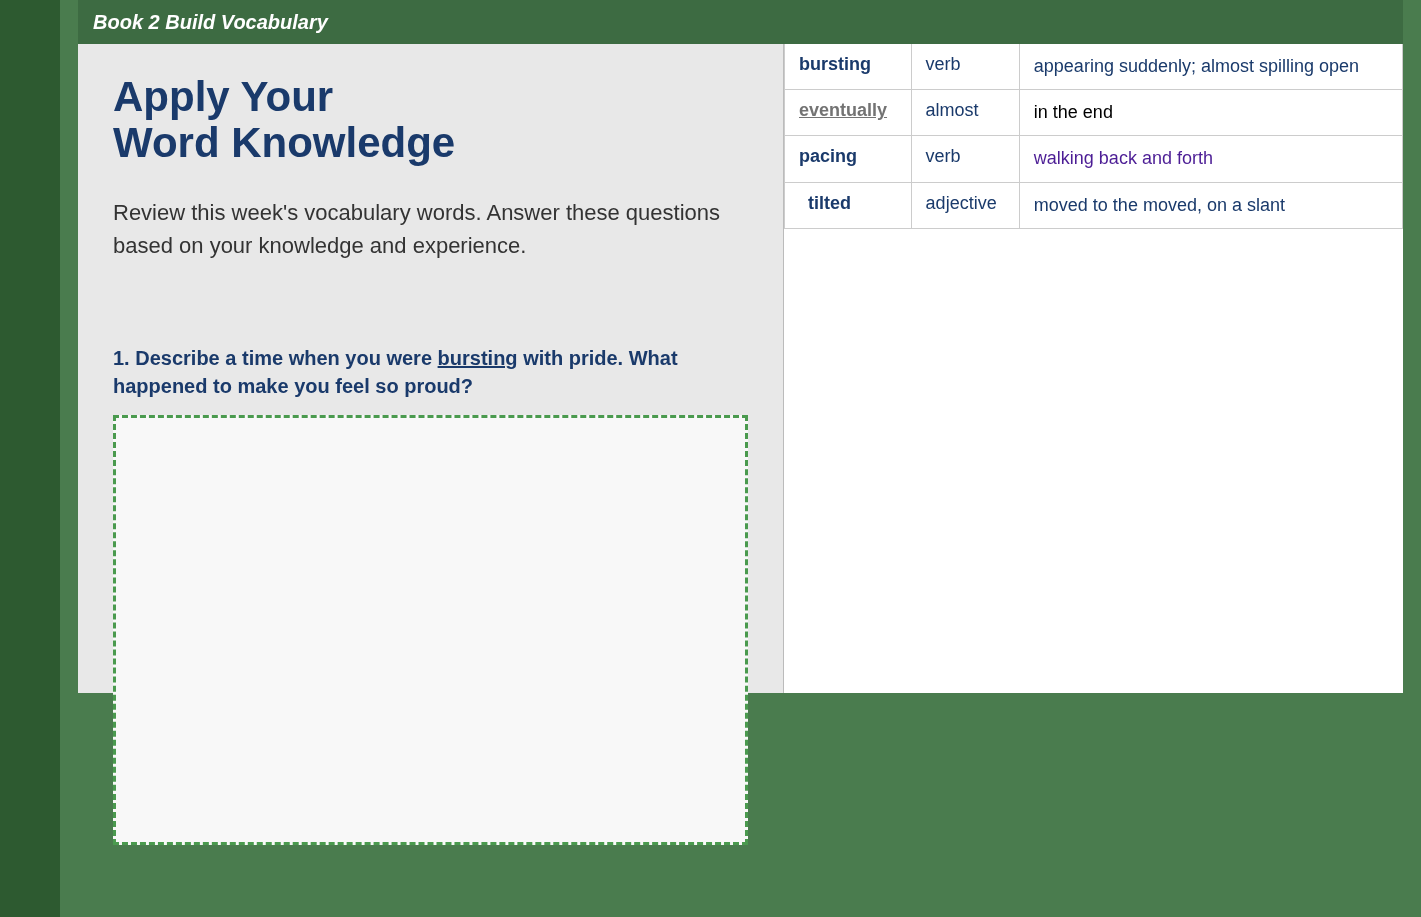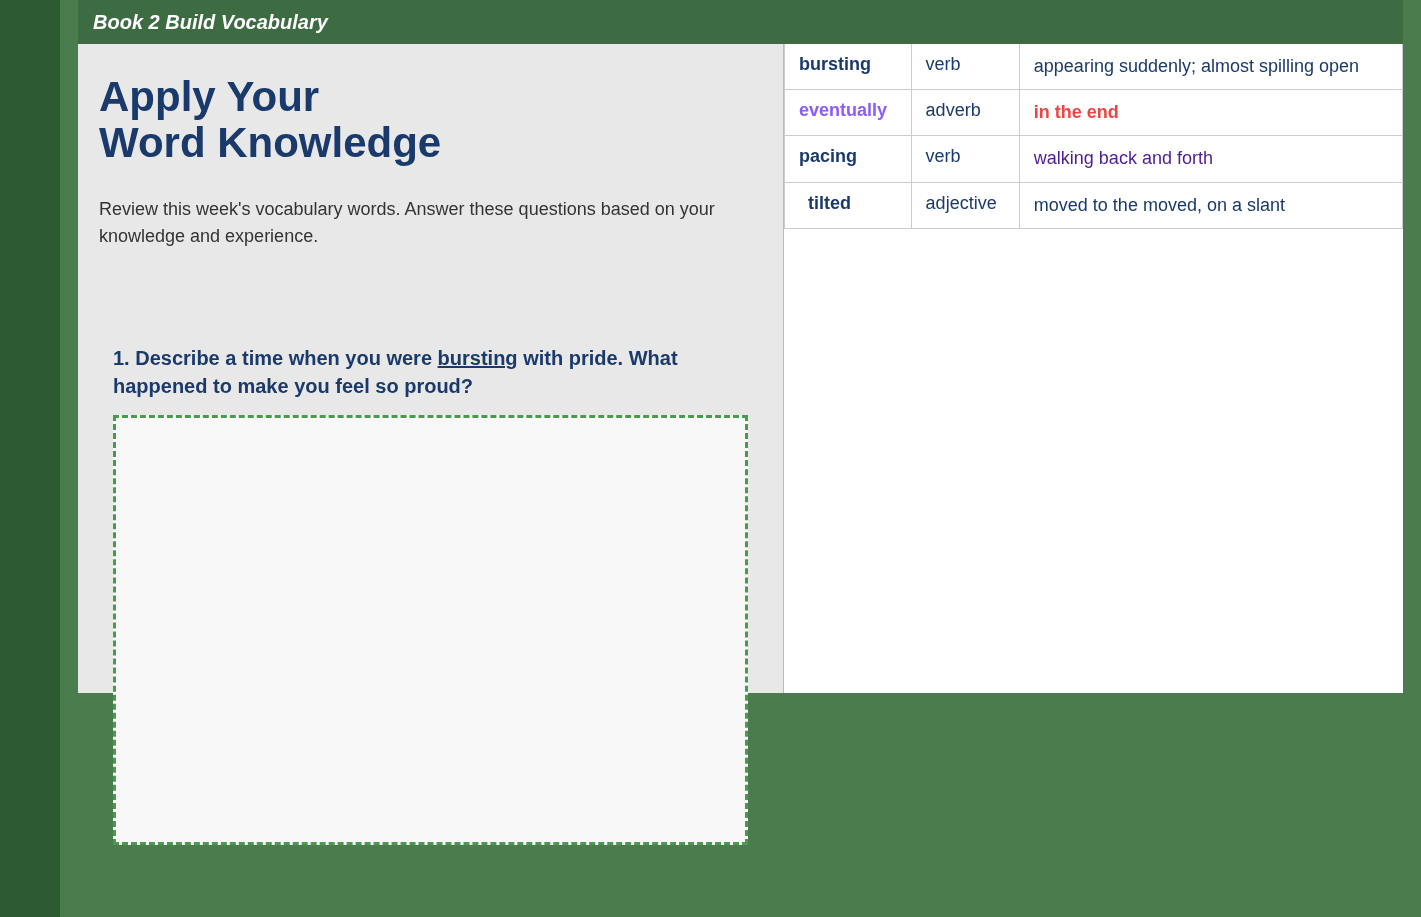--- a/index.html
+++ b/index.html
@@ -70,21 +70,21 @@
     .section-title {
       color: #1a3a6b;
       font-size: 42px;
       font-weight: 900;
       line-height: 1.1;
       margin-bottom: 30px;
     }
 
     .instruction-text {
       color: #333;
-      font-size: 18px;
+      font-size: 22px;
       line-height: 1.5;
       margin-bottom: 30px;
     }
 
     .question-text {
       color: #1a3a6b;
       font-size: 20px;
       font-weight: bold;
       line-height: 1.4;
       margin-bottom: 15px;
@@ -123,21 +123,21 @@
       position: absolute;
       top: 44px;
       left: 0;
       right: 0;
       bottom: 0;
       background-color: #e8e8e8;
     }
 
     .left-content {
       flex: 1;
-      padding: 30px 21px;
+      padding: 30px 35px;
       position: relative;
     }
 
     .right-table-area {
       width: 620px;
       flex-shrink: 0;
       background-color: #ffffff;
       border-left: 1px solid #bbb;
     }
 
@@ -196,27 +196,27 @@
               </td>
               <td class="part" style="color: rgb(26, 58, 107);">
                 <span>verb</span>
               </td>
               <td class="definition" style="color: rgb(26, 58, 107);">
                 <span>appearing suddenly; almost spilling open</span>
               </td>
             </tr>
 
             <tr>
-              <td class="word" style="color: #8b5cf6;">
+              <td class="word" style="color: #737373; text-decoration: underline;">
                 <span>eventually</span>
               </td>
               <td class="part" style="color: rgb(26, 58, 107);">
-                <span>adverb</span>
-              </td>
-              <td class="definition" style="color: #ef4444; font-weight: bold;">
+                <span>almost</span>
+              </td>
+              <td class="definition" style="color: #000000;">
                 <span>in the end</span>
               </td>
             </tr>
 
             <tr>
               <td class="word" style="color: rgb(26, 58, 107);">
                 <span>pacing</span>
               </td>
               <td class="part" style="color: rgb(26, 58, 107);">
                 <span>verb</span>

